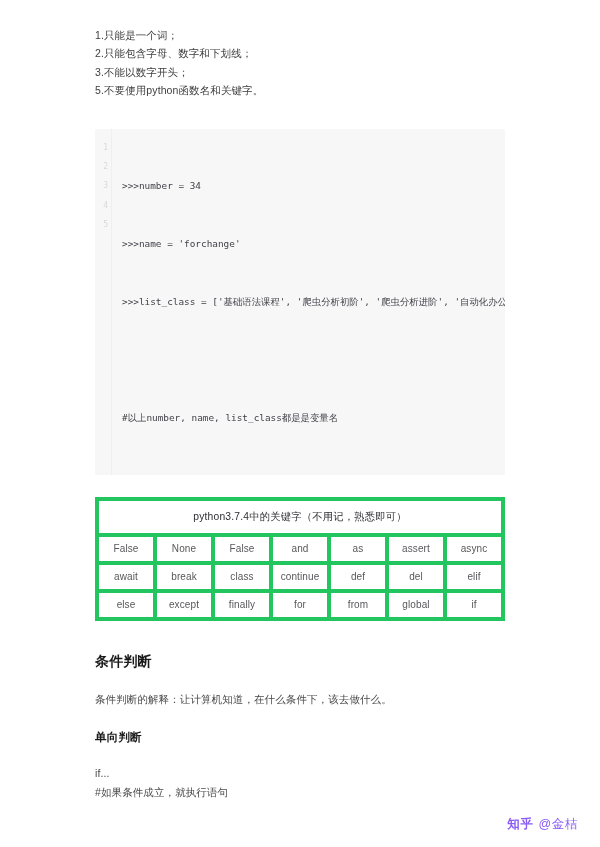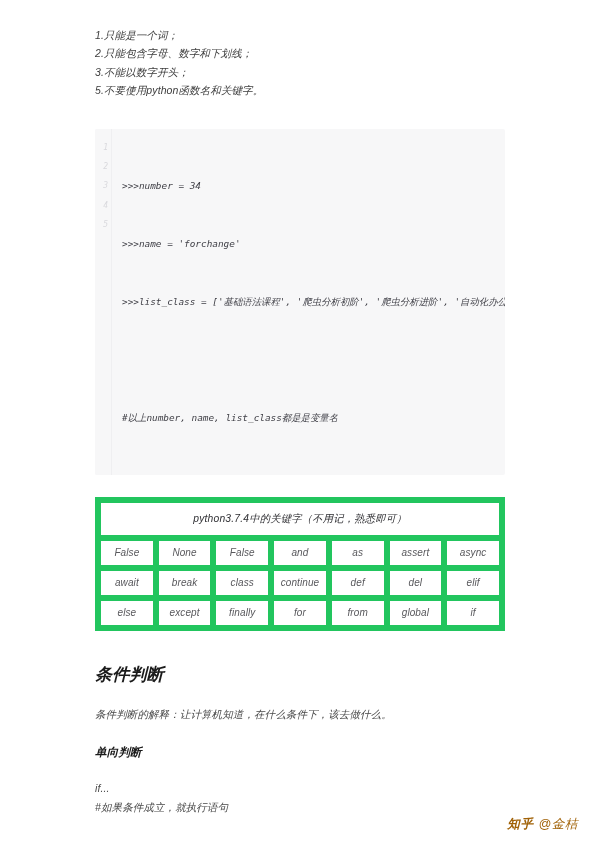--- a/index.html
+++ b/index.html
@@ -18,21 +18,20 @@
     -webkit-font-smoothing: antialiased;
   }
   .page {
     position: absolute;
     left: 0; top: 0;
     width: 600px;
     height: 847px;
     background: #fff;
     box-sizing: border-box;
     padding: 26px 95px 0 95px;
-    font-style: italic;
   }
 
   
   .para {
     font-size: 10.5px;
     line-height: 18.2px;
     color: #4a4a4a;
     margin: 0;
     letter-spacing: .1px;
   }
@@ -43,21 +42,21 @@
   }
   .rule-list li {
     font-size: 10.5px;
     line-height: 18.4px;
     color: #3d3d3d;
     letter-spacing: .1px;
   }
 
   
   h2.sec-title {
-    font-size: 17px;
+    font-size: 14px;
     font-weight: bold;
     color: #1a1a1a;
     margin: 0;
     letter-spacing: .2px;
   }
   h3.sub-title {
     font-size: 11.5px;
     font-weight: bold;
     color: #1a1a1a;
     margin: 0;
@@ -99,21 +98,21 @@
   .codebody .line { display: block; min-height: 19.3px; }
 
   
   .kwtable {
     border-collapse: collapse;
     width: 410px;
     table-layout: fixed;
     background: #fff;
   }
   .kwtable th, .kwtable td {
-    border: 6px solid #22c55e;
+    border: 4px solid #22c55e;
     text-align: center;
     color: #58585c;
     font-weight: normal;
   }
   .kwtable th.caption {
     font-size: 10.3px;
     padding: 9px 4px;
     color: #2f2f33;
     letter-spacing: .2px;
   }
@@ -124,21 +123,21 @@
   }
 
   
   .watermark {
     position: absolute;
     right: 22px;
     bottom: 14px;
     display: flex;
     align-items: center;
     gap: 5px;
-    color: #a16207;
+    color: #8b5cf6;
     font-size: 12.5px;
     letter-spacing: .6px;
     user-select: none;
   }
   .watermark .zh-logo { font-weight: bold; }
 </style>
 </head>
 <body>
 
 <div class="page">

